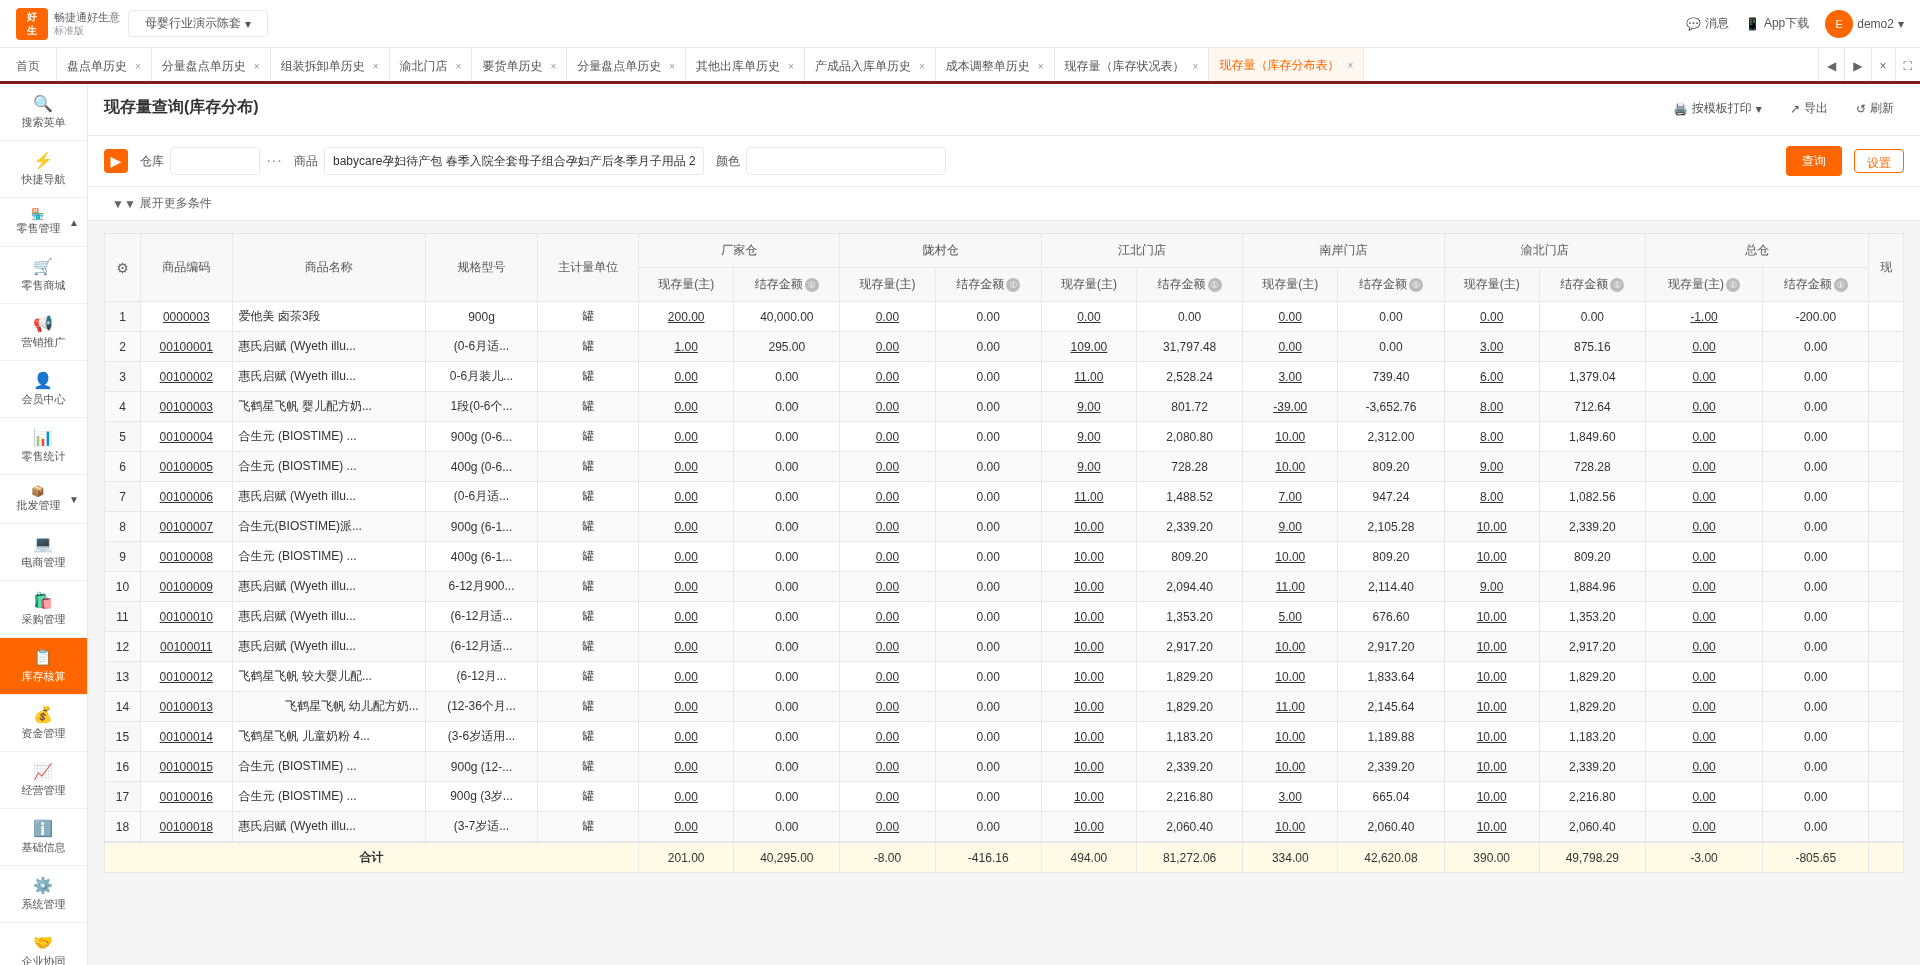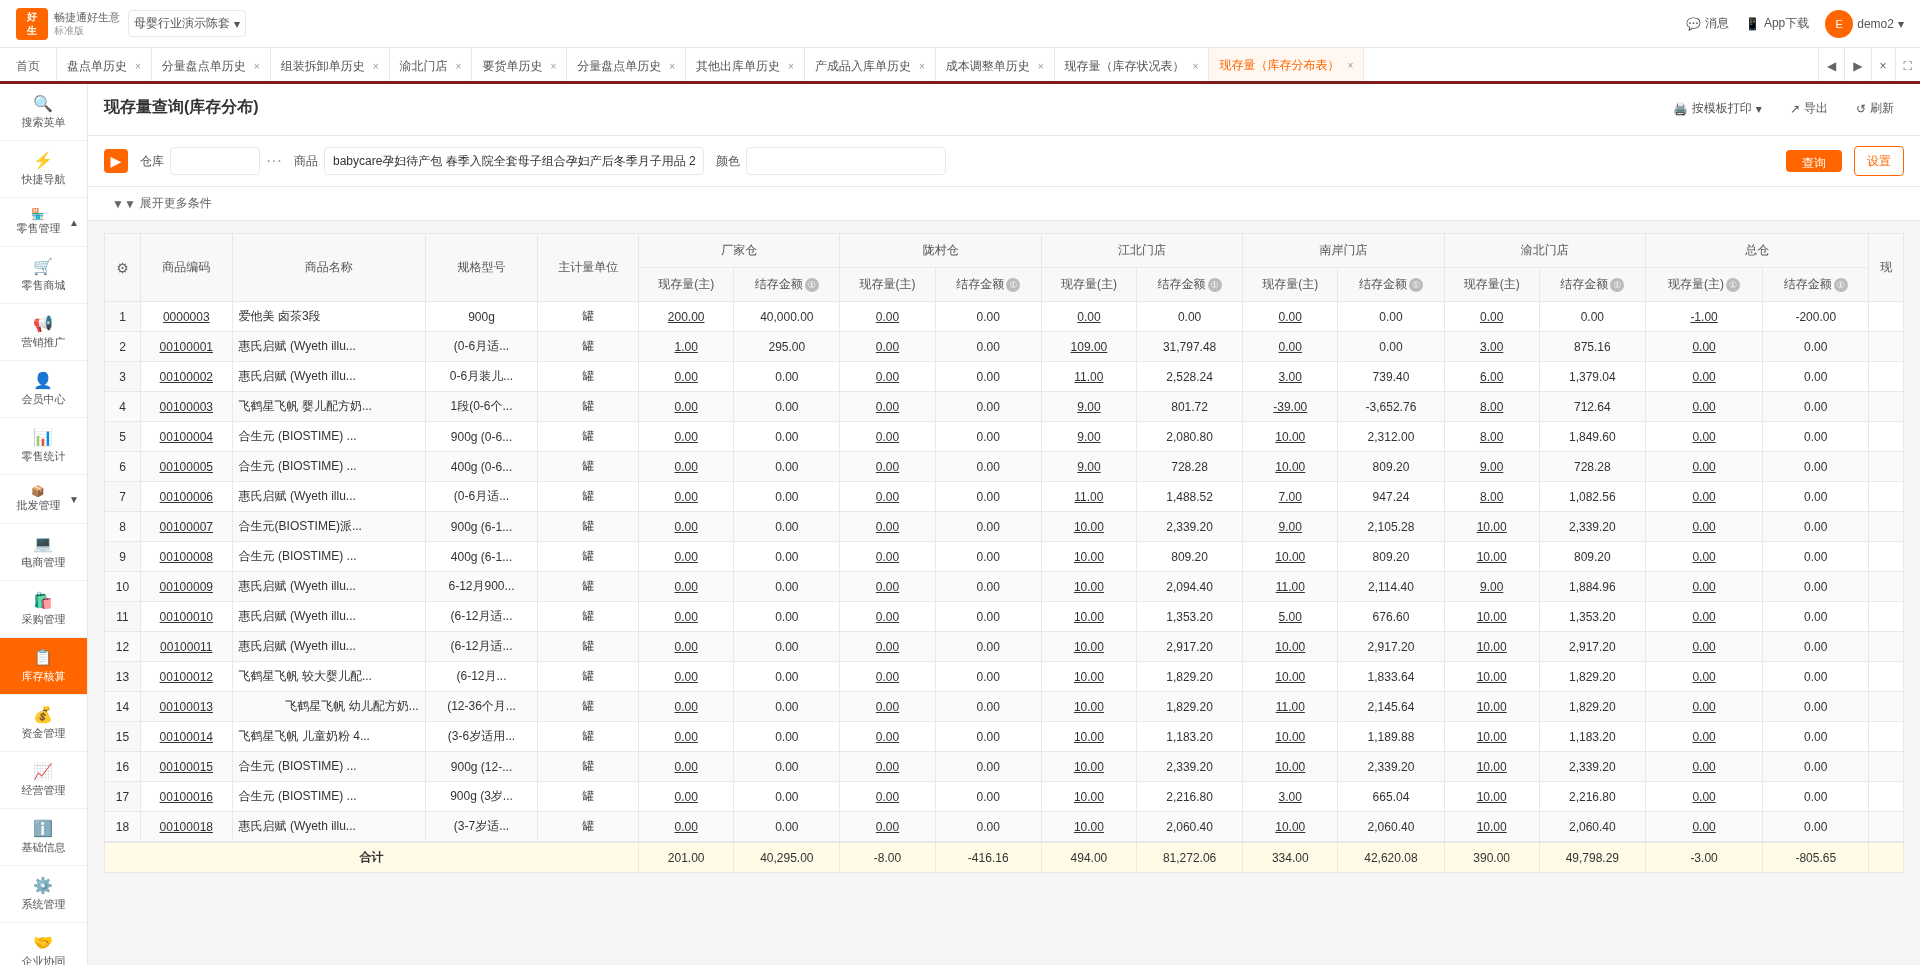--- a/index.html
+++ b/index.html
@@ -4,21 +4,21 @@
   <style>
     * { box-sizing: border-box; margin: 0; padding: 0; }
     body { font-family: 'Microsoft YaHei', Arial, sans-serif; font-size: 12px; background: #f5f5f5; color: #333; overflow: hidden; }
     
     
     .top-bar { background: #fff; height: 48px; display: flex; align-items: center; justify-content: space-between; padding: 0 16px; border-bottom: 1px solid #e8e8e8; }
     .top-bar-left { display: flex; align-items: center; gap: 8px; }
     .logo-area { display: flex; align-items: center; gap: 6px; }
     .logo-icon { width: 32px; height: 32px; background: #ff6600; border-radius: 4px; display: flex; align-items: center; justify-content: center; color: #fff; font-size: 10px; font-weight: bold; }
     .logo-text { font-size: 11px; color: #666; line-height: 1.3; }
-    .industry-select { display: flex; align-items: center; gap: 4px; padding: 4px 5px; border: 1px solid #e8e8e8; border-radius: 4px; cursor: pointer; color: #555; font-size: 12px; }
+    .industry-select { display: flex; align-items: center; gap: 4px; padding: 4px 16px; border: 1px solid #e8e8e8; border-radius: 4px; cursor: pointer; color: #555; font-size: 12px; }
     .top-bar-right { display: flex; align-items: center; gap: 16px; }
     .top-right-item { display: flex; align-items: center; gap: 4px; cursor: pointer; color: #555; font-size: 12px; }
     .avatar { width: 28px; height: 28px; border-radius: 50%; background: #ff6600; display: flex; align-items: center; justify-content: center; color: #fff; font-size: 11px; }
 
     
     .tab-bar { background: #fff; display: flex; align-items: flex-start; border-bottom: 3px solid #7f1d1d; height: 36px; overflow: hidden; }
     .tab-home { padding: 0 16px; height: 36px; display: flex; align-items: center; color: #666; font-size: 12px; border-right: 1px solid #e8e8e8; cursor: pointer; white-space: nowrap; }
     .tab-item { padding: 0 10px; height: 36px; display: flex; align-items: center; gap: 6px; color: #555; font-size: 12px; border-right: 1px solid #e8e8e8; cursor: pointer; white-space: nowrap; position: relative; }
     .tab-item.active { color: #ff6600; background: #fff7f0; border-bottom: 2px solid #ff6600; }
     .tab-close { font-size: 10px; color: #999; cursor: pointer; margin-left: 2px; }
@@ -46,22 +46,22 @@
 
     
     .search-bar { background: #fff; padding: 10px 16px; display: flex; align-items: center; gap: 12px; flex-wrap: wrap; border-bottom: 1px solid #e8e8e8; }
     .search-toggle { width: 24px; height: 24px; background: #ff6600; color: #fff; border: none; border-radius: 4px; cursor: pointer; font-size: 14px; display: flex; align-items: center; justify-content: center; }
     .search-field { display: flex; align-items: center; gap: 6px; }
     .search-label { color: #555; font-size: 12px; white-space: nowrap; }
     .search-input { height: 28px; border: 1px solid #e8e8e8; border-radius: 4px; padding: 0 8px; font-size: 12px; width: 90px; color: #333; }
     .search-input-wide { width: 380px; }
     .search-input-color { width: 200px; }
     .search-dots { color: #999; font-size: 16px; cursor: pointer; }
-    .btn-primary { background: #ff6600; color: #fff; border: none; border-radius: 4px; padding: 5px 16px; cursor: pointer; font-size: 12px; height: 22px; }
-    .btn-secondary { background: #fff; color: #ff6600; border: 1px solid #ff6600; border-radius: 4px; padding: 5px 12px; cursor: pointer; font-size: 12px; height: 30px; }
+    .btn-primary { background: #ff6600; color: #fff; border: none; border-radius: 4px; padding: 5px 16px; cursor: pointer; font-size: 12px; height: 30px; }
+    .btn-secondary { background: #fff; color: #ff6600; border: 1px solid #ff6600; border-radius: 4px; padding: 5px 12px; cursor: pointer; font-size: 12px; height: 24px; }
     .expand-more { display: flex; align-items: center; gap: 4px; color: #666; font-size: 12px; cursor: pointer; padding: 4px 8px; }
 
     
     .table-container { flex: 1; overflow: auto; padding: 12px 16px; }
     .data-table { width: 100%; border-collapse: collapse; background: #fff; font-size: 12px; }
     .data-table th { background: #f8f8f8; padding: 8px 6px; text-align: center; border: 1px solid #e8e8e8; color: #555; font-weight: normal; white-space: nowrap; position: sticky; top: 0; z-index: 10; }
     .data-table td { padding: 6px; text-align: center; border: 1px solid #e8e8e8; color: #333; white-space: nowrap; }
     .data-table tr:nth-child(even) td { background: #fafafa; }
     .col-num { background: #f8f8f8; color: #999; width: 36px; }
     .text-red { color: #e84444; }

